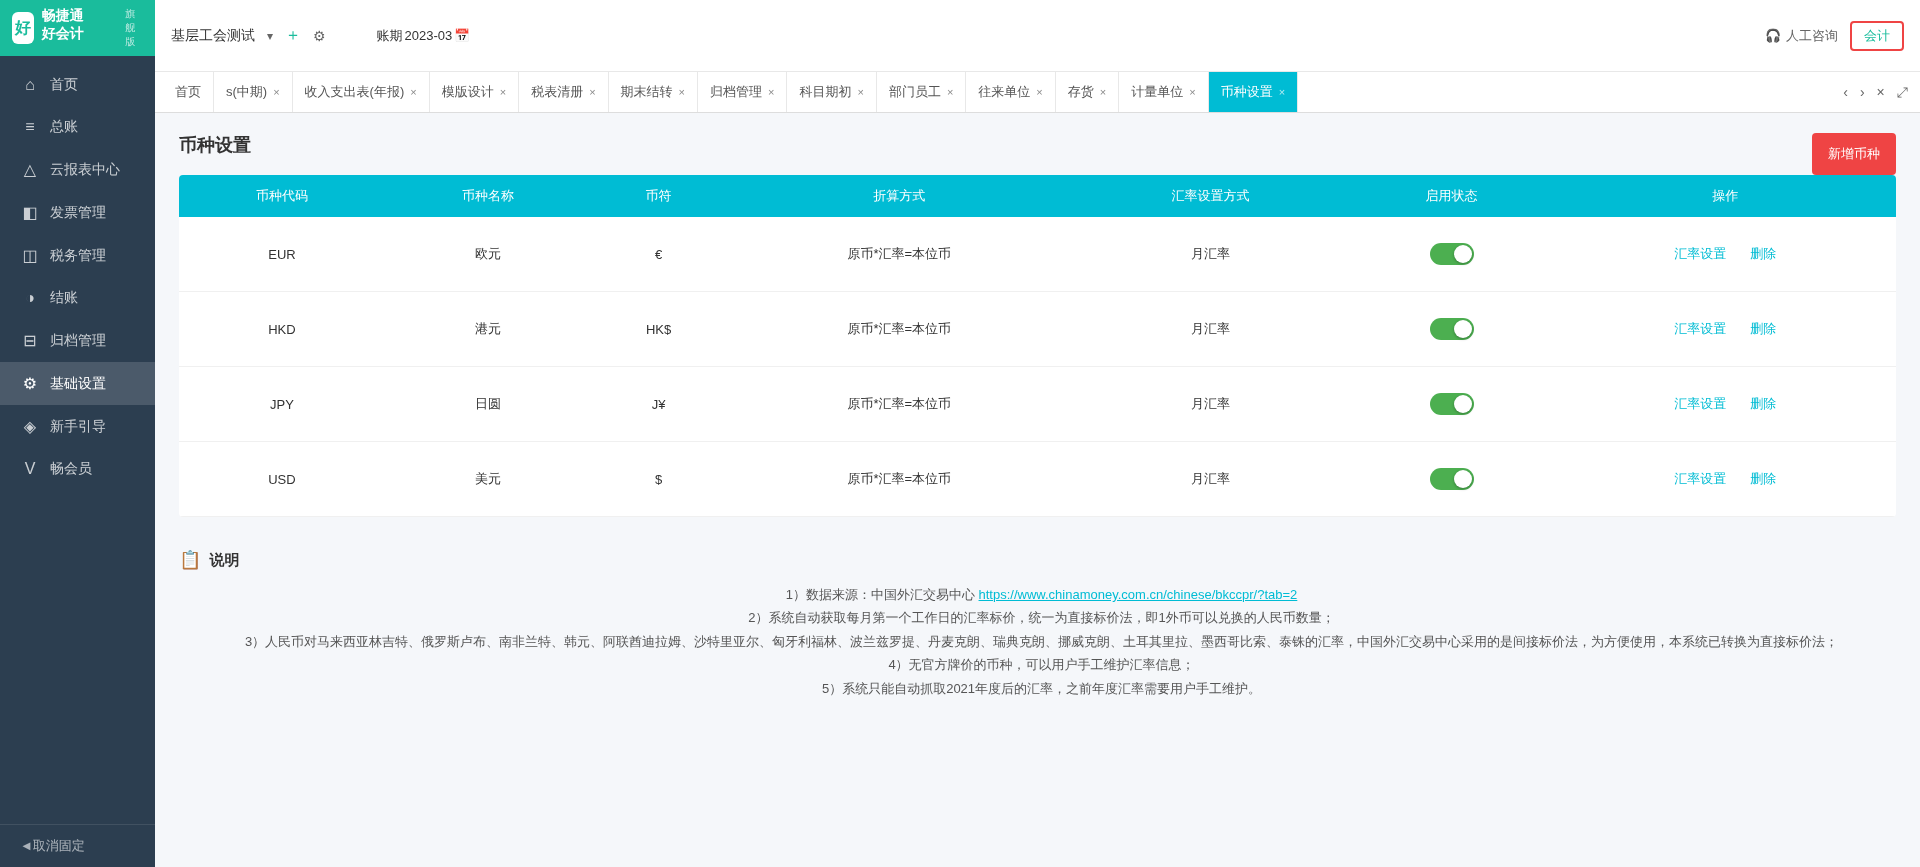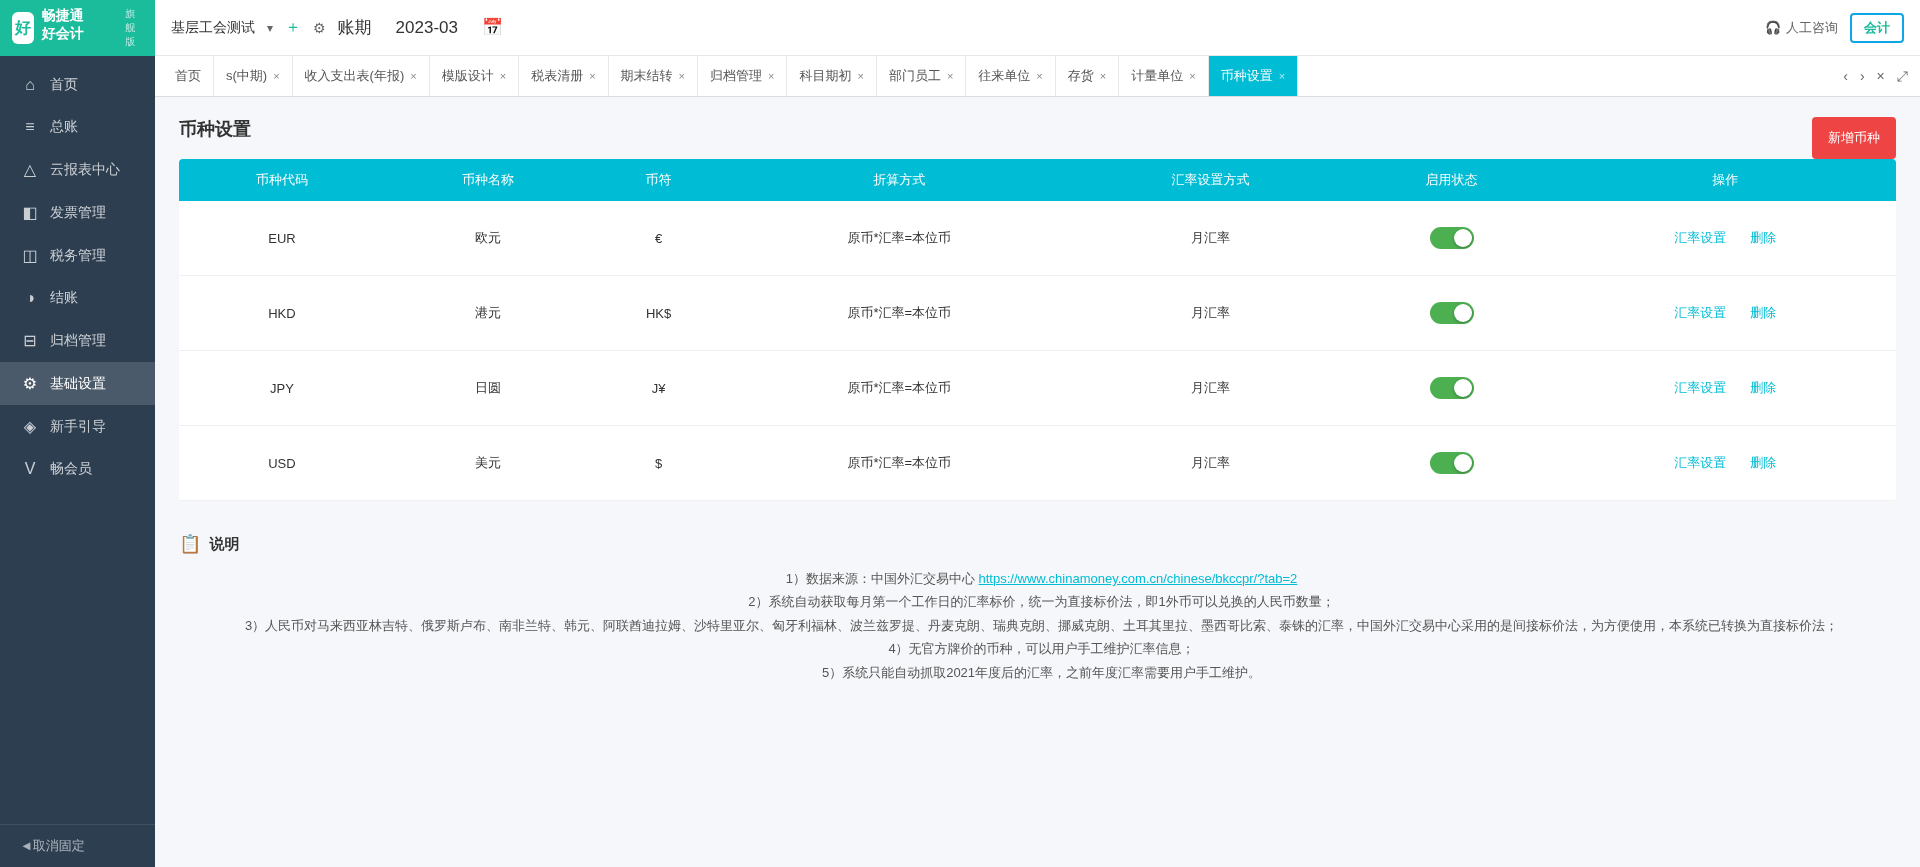--- a/index.html
+++ b/index.html
@@ -30,34 +30,34 @@
     .sidebar-footer {
       padding: 12px 20px; color: rgba(255,255,255,0.6); font-size: 13px; cursor: pointer;
       display: flex; align-items: center; gap: 6px; border-top: 1px solid rgba(255,255,255,0.1);
     }
 
     
     .main-area { margin-left: 155px; display: flex; flex-direction: column; min-height: 867px; }
 
     
     .topbar {
-      height: 56px; background: #fff; display: flex; align-items: center; padding: 0 16px;
+      height: 72px; background: #fff; display: flex; align-items: center; padding: 0 16px;
       border-bottom: 1px solid #e8e8e8; gap: 12px; position: sticky; top: 0; z-index: 100;
     }
     .topbar-title { font-size: 14px; color: #333; font-weight: 500; }
     .topbar-dropdown { color: #666; cursor: pointer; font-size: 12px; }
     .topbar-add { color: #1abc9c; cursor: pointer; font-size: 16px; }
     .topbar-gear { color: #666; cursor: pointer; font-size: 14px; }
-    .topbar-period { display: flex; align-items: center; gap: 24px; color: #333; font-size: 17px; }
+    .topbar-period { display: flex; align-items: center; gap: 2px; color: #333; font-size: 13px; margin-left: 39px; }
     .topbar-period .period-cal { color: #1abc9c; cursor: pointer; }
     .topbar-right { margin-left: auto; display: flex; align-items: center; gap: 12px; }
     .topbar-service { display: flex; align-items: center; gap: 4px; color: #666; font-size: 13px; cursor: pointer; }
     .topbar-account-btn {
-      border: 2px solid #0ea5e9; color: #1abc9c; background: #fff; padding: 4px 12px;
-      border-radius: 4px; font-size: 13px; cursor: pointer; font-weight: bold;
+      border: 2px solid #ef4444; color: #1abc9c; background: #fff; padding: 4px 12px;
+      border-radius: 4px; font-size: 13px; cursor: pointer; font-weight: normal;
     }
 
     
     .tabbar {
       background: #fff; display: flex; align-items: center; border-bottom: 1px solid #ddd;
       padding: 0 8px; min-height: 40px; flex-wrap: nowrap; overflow: hidden;
     }
     .tab-item {
       display: flex; align-items: center; gap: 4px; padding: 0 12px; height: 40px;
       font-size: 13px; color: #555; cursor: pointer; border-right: 1px solid #e8e8e8;

